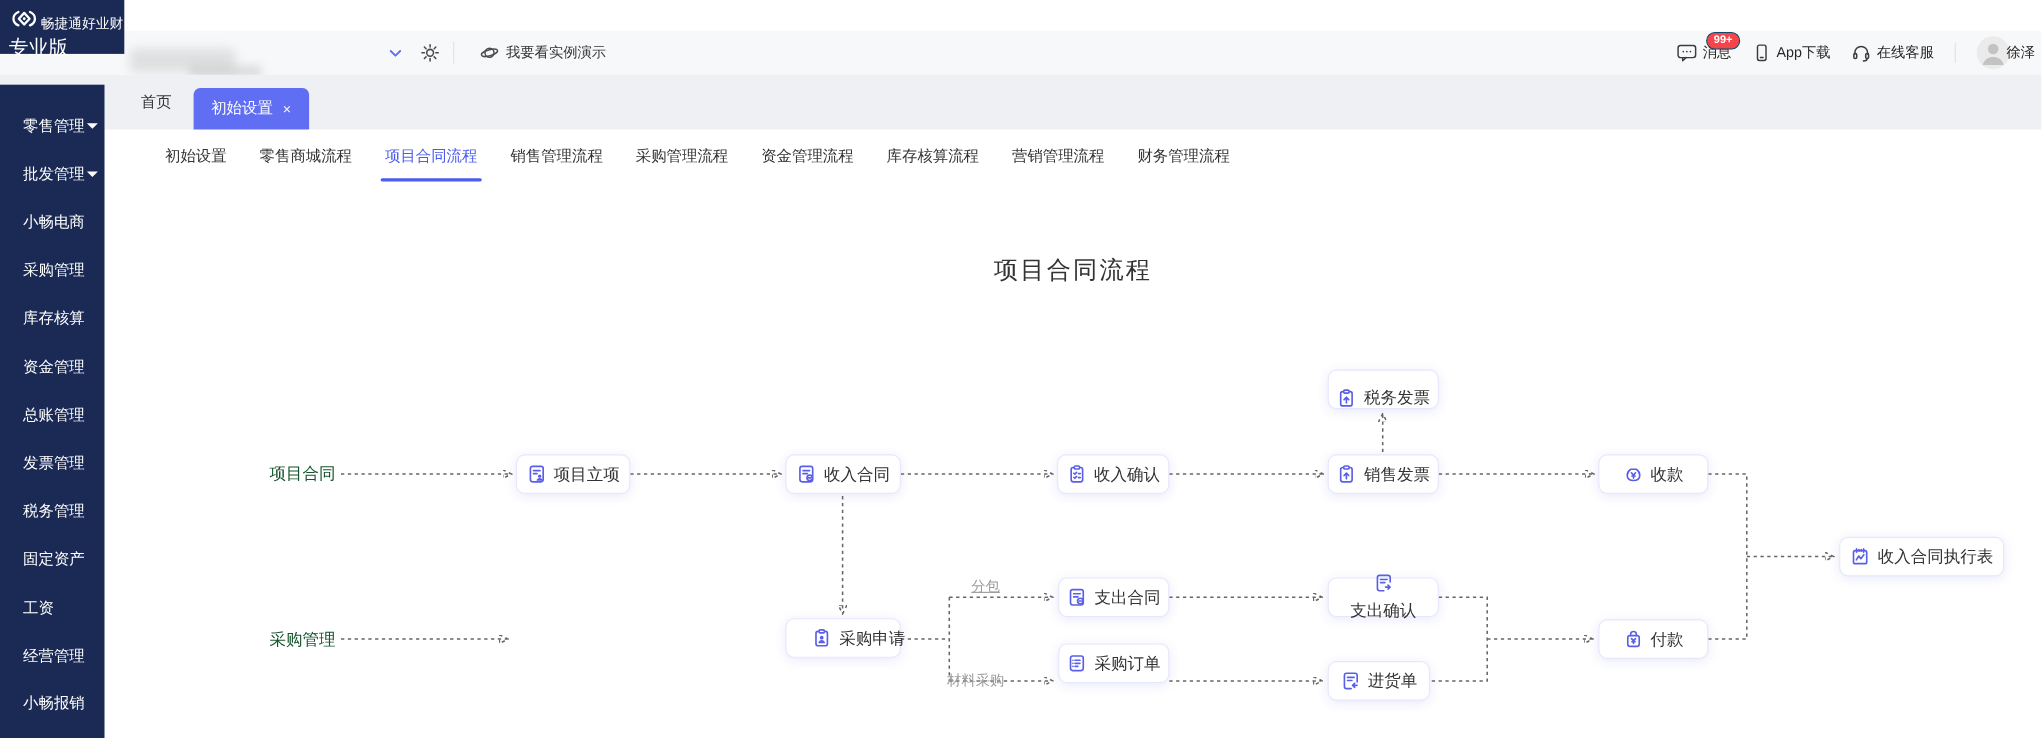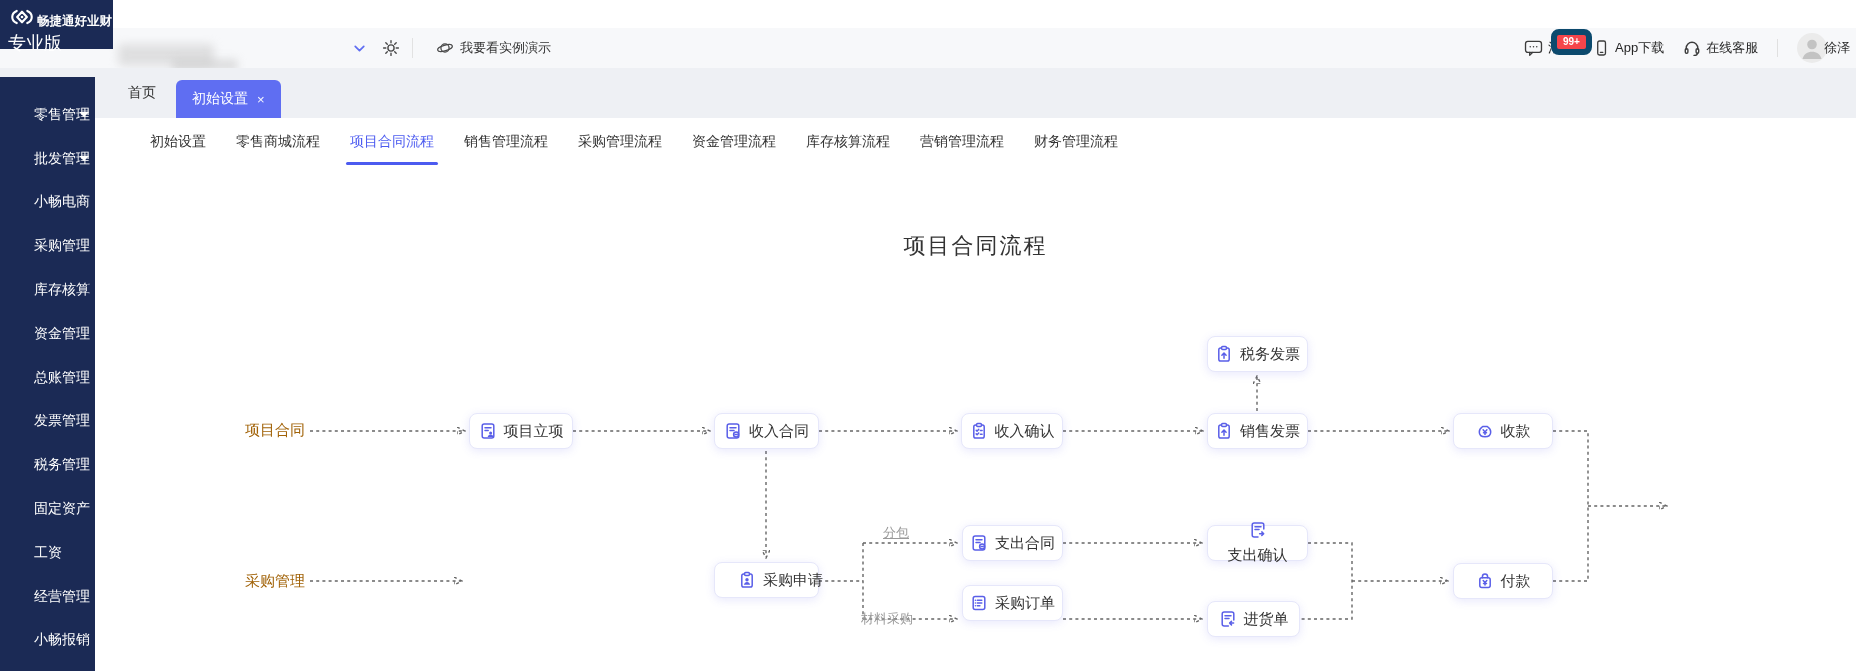--- a/index.html
+++ b/index.html
@@ -11,50 +11,50 @@
   body{width:1856px;height:671px;position:relative;overflow:hidden;background:#fff;
        font-family:"Liberation Sans","DejaVu Sans",sans-serif;color:#333}
 
   
   .top-strip{position:absolute;left:0;top:0;width:100%;height:28px;background:#fff}
 
   
   .topbar{position:absolute;left:0;top:28px;width:100%;height:40px;background:#f7f8fa}
   .logo-block{position:absolute;left:0;top:0;width:113px;height:49px;background:var(--side);z-index:6}
   .logo-mark{position:absolute;left:9px;top:4px;width:26px;height:26px}
-  .brand-name{position:absolute;left:37px;top:13px;color:#fff;font-size:12.5px;font-weight:bold;white-space:nowrap}
+  .brand-name{position:absolute;left:37px;top:13px;color:#fff;font-size:12.5px;font-weight:normal;white-space:nowrap}
   .brand-edition{position:absolute;left:8px;top:31px;color:#fff;font-size:18px;white-space:nowrap}
   .blur-a{position:absolute;left:118px;top:16px;width:96px;height:22px;background:#cbcbcb;filter:blur(5px);opacity:.55;border-radius:4px}
   .blur-b{position:absolute;left:172px;top:31px;width:66px;height:12px;background:#c4c4c4;filter:blur(4px);opacity:.5;border-radius:3px}
   .search-underline{position:absolute;left:113px;top:41px;width:262px;border-bottom:1px solid #dadada}
   .tb-ic{display:inline-flex;vertical-align:middle}
   .chevron-wrap{position:absolute;left:352px;top:13px;color:var(--accent);cursor:pointer}
   .gear-wrap{position:absolute;left:381px;top:10px;color:#4a4a4a;cursor:pointer}
   .tb-vdiv{position:absolute;left:412px;top:10px;height:20px;border-left:1px solid #e2e2e2}
   .demo-link{position:absolute;left:436px;top:0;height:40px;display:flex;align-items:center;gap:6px;font-size:13px;color:#333;cursor:pointer}
   .demo-link svg{color:#4a4a4a}
   .tb-right{position:absolute;left:1524px;top:0;height:40px;display:flex;align-items:center;gap:19px;font-size:13px;color:#262626;white-space:nowrap}
   .tb-item{display:flex;align-items:center;gap:5px;position:relative;cursor:pointer}
   .tb-item svg{color:#3c3c3c}
   .msg-badge{position:absolute;top:-10px;left:27px;background:var(--badge);color:#fff;font-size:10px;line-height:14px;
-             padding:0 6px;border-radius:8px;border:6px solid #0c4a6e;font-weight:bold}
+             padding:0 6px;border-radius:8px;border:1px solid #0c4a6e;font-weight:bold}
   .tb-vdiv2{height:18px;border-left:1px solid #e0e0e0}
   .avatar{width:30px;height:30px;border-radius:50%;background:#ebebeb;display:flex;align-items:flex-end;justify-content:center;overflow:hidden}
   .user-name{margin-left:-8px}
 
   
   .tabstrip{position:absolute;left:0;top:68px;width:100%;height:50px;background:#eef0f4}
   .window-tabs{position:absolute;left:108px;top:0;height:50px;display:flex;align-items:flex-end}
   .wtab{padding:0 20px;font-size:14px;color:#333;height:50px;display:flex;align-items:center;cursor:pointer}
   .wtab.active{background:var(--accent);color:#fff;height:38px;border-radius:6px 6px 0 0;padding:0 16px;gap:9px}
   .wtab .close{font-size:13px;opacity:.95;line-height:1;cursor:pointer}
 
   
   .sidebar{position:absolute;left:0;top:77px;width:95px;height:594px;background:var(--side);z-index:5;padding-top:16px}
-  .side-item{height:43.8px;display:flex;align-items:center;padding-left:34px;color:#fff;font-size:14px;font-weight:500;
+  .side-item{height:43.8px;display:flex;align-items:center;padding-left:21px;color:#fff;font-size:14px;font-weight:500;
              position:relative;cursor:pointer;white-space:nowrap}
   .caret{position:absolute;right:6px;top:19px;width:0;height:0;border-left:5px solid transparent;
          border-right:5px solid transparent;border-top:5.5px solid #fff}
 
   
   .main{position:absolute;left:95px;top:118px;right:0;bottom:0;background:#fff}
   .subtabs{position:absolute;left:0;top:0;width:100%;height:47px;display:flex;align-items:center;
            padding-left:53px;gap:26px;font-size:14px;color:#333;background:#fff}
   .subtab{cursor:pointer;position:relative;padding:14px 2px;white-space:nowrap}
   .subtab.active{color:var(--subtab)}
@@ -66,21 +66,21 @@
 
   
   .canvas{position:absolute;left:0;top:47px;width:1761px;height:506px}
   .flow-title{position:absolute;top:66px;left:0;width:100%;text-align:center;font-size:22px;color:#333;letter-spacing:2px}
   .edges{position:absolute;left:0;top:0;pointer-events:none}
   .edges path{stroke:var(--arrow);stroke-width:1.4;stroke-dasharray:3 3.2;fill:none}
   .node{position:absolute;height:36px;background:#fff;border:1px solid #e6e7fa;border-radius:8px;
         box-shadow:0 2px 10px rgba(90,95,232,.14);display:flex;align-items:center;justify-content:center;gap:7px;
         font-size:15px;color:#333;cursor:pointer;white-space:nowrap}
   .node .nicon{width:18px;height:18px;color:var(--nicon);display:inline-flex}
-  .rowlabel{position:absolute;font-size:15px;color:#a16207;white-space:nowrap}
+  .rowlabel{position:absolute;font-size:15px;color:#14532d;white-space:nowrap}
   .branchlabel{position:absolute;font-size:13px;color:#9a9a9a;white-space:nowrap}
 </style>
 </head>
 <body>
 
 <div class="top-strip"></div>
 
 <div class="topbar">
   <span class="blur-a"></span>
   <span class="blur-b"></span>
@@ -280,21 +280,21 @@
       <div class="node" style="left: 866px; top: 248px; width: 102px;">
         <span class="nicon">
           <svg fill="none" stroke="currentColor" stroke-width="1.5" stroke-linecap="round" stroke-linejoin="round" width="18" height="18" viewBox="0 0 18 18">
             <rect x="3.8" y="3" width="10.4" height="13" rx="1.8"></rect>
             <rect x="6.6" y="1.6" width="4.8" height="2.8" rx="1" fill="#fff"></rect>
             <path d="M6.2 8.2l.9.9 1.6-1.7M10.4 8.5h1.7M6.2 11.9l.9.9 1.6-1.7M10.4 12.2h1.7"></path>
           </svg>
         </span>
         <span>收入确认</span>
       </div>
-      <div class="node" style="left: 1112px; top: 171px; width: 101px;">
+      <div class="node" style="left: 1112px; top: 171px; width: 101px; align-items: flex-end;">
         <span class="nicon">
           <svg fill="none" stroke="currentColor" stroke-width="1.5" stroke-linecap="round" stroke-linejoin="round" width="18" height="18" viewBox="0 0 18 18">
             <rect x="3.8" y="3" width="10.4" height="13" rx="1.8"></rect>
             <rect x="6.6" y="1.6" width="4.8" height="2.8" rx="1" fill="#fff"></rect>
             <path d="M9 13.3V8.3M6.9 10.3L9 8.1l2.1 2.2"></path>
           </svg>
         </span>
         <span>税务发票</span>
       </div>
       <div class="node" style="left: 1112px; top: 248px; width: 101px;">
@@ -308,20 +308,30 @@
         <span>销售发票</span>
       </div>
       <div class="node" style="left: 1358px; top: 248px; width: 100px;">
         <span class="nicon">
           <svg fill="none" stroke="currentColor" stroke-width="1.5" stroke-linecap="round" stroke-linejoin="round" width="18" height="18" viewBox="0 0 18 18">
             <path d="M6.7 4.6h4.6M6.3 4.8C4.5 5.9 3.3 7.8 3.3 10c0 3.1 2.5 4.8 5.7 4.8s5.7-1.7 5.7-4.8c0-2.2-1.2-4.1-3-5.2"></path>
             <path d="M7.1 7.8l1.9 2.1 1.9-2.1M9 9.9v2.7M7.5 10.7h3"></path>
           </svg>
         </span>
         <span>收款</span>
+      </div>
+      <div class="node" style="left: 1577px; top: 323px; width: 150px;">
+        <span class="nicon">
+          <svg fill="none" stroke="currentColor" stroke-width="1.5" stroke-linecap="round" stroke-linejoin="round" width="18" height="18" viewBox="0 0 18 18">
+            <rect x="3" y="3.6" width="12" height="11.8" rx="1.6"></rect>
+            <path d="M5.8 2v3M12.2 2v3M8 2.6v1.4M10 2.6v1.4"></path>
+            <path d="M5.6 12l2.2-3.5 1.9 2.4 2.7-3.6"></path>
+          </svg>
+        </span>
+        <span>收入合同执行表</span>
       </div>
       <div class="node" style="left: 619px; top: 397px; width: 105px; padding-left: 28px;">
         <span class="nicon">
           <svg fill="none" stroke="currentColor" stroke-width="1.5" stroke-linecap="round" stroke-linejoin="round" width="18" height="18" viewBox="0 0 18 18">
             <rect x="3.8" y="3" width="10.4" height="13" rx="1.8"></rect>
             <rect x="6.6" y="1.6" width="4.8" height="2.8" rx="1" fill="#fff"></rect>
             <circle cx="9" cy="8.7" r="1.7" fill="currentColor" stroke="none"></circle>
             <path d="M5.9 13.8c.3-1.9 1.6-2.9 3.1-2.9s2.8 1 3.1 2.9z" fill="currentColor" stroke="none"></path>
           </svg>
         </span>

